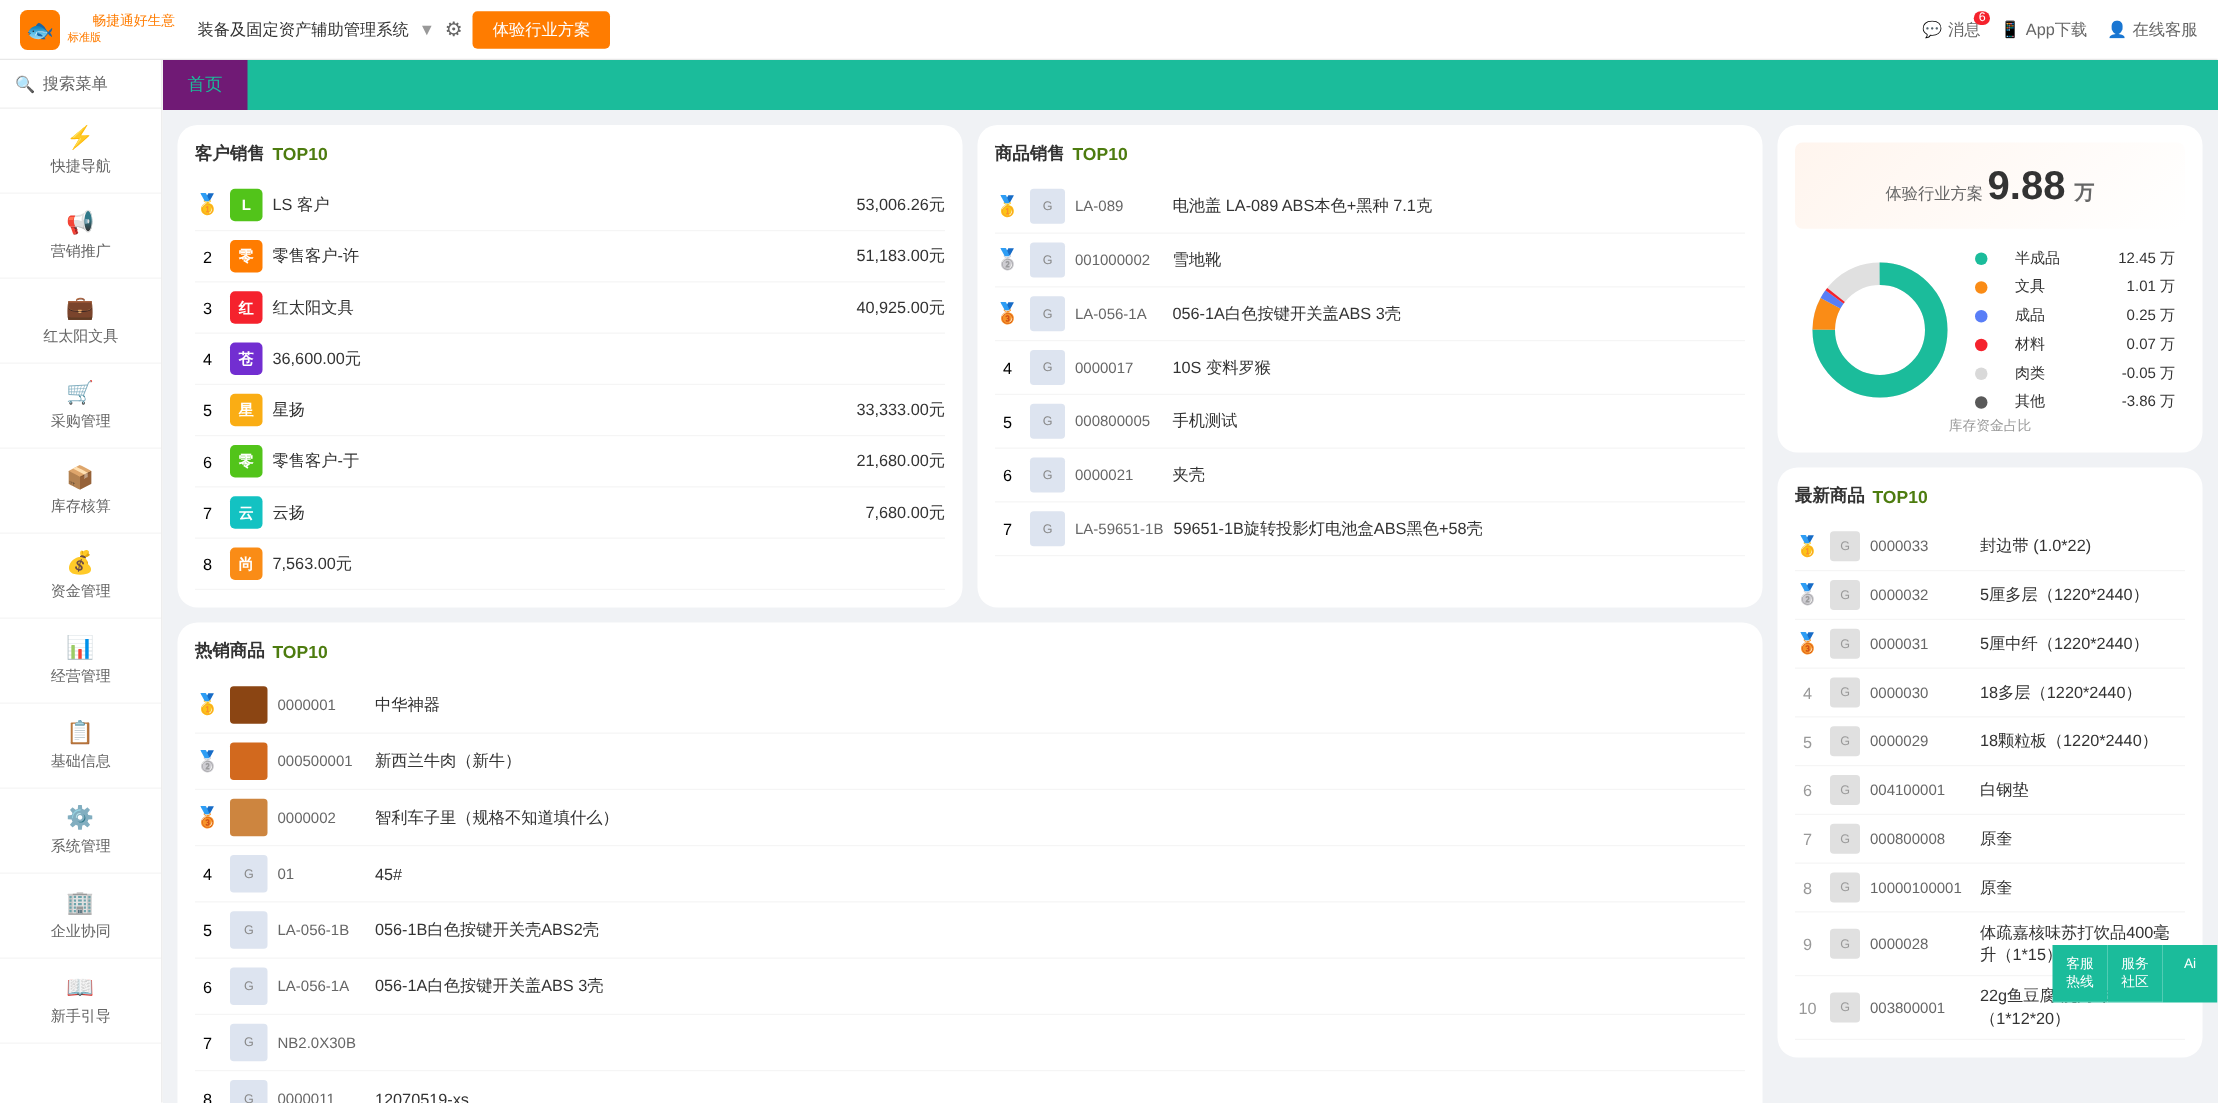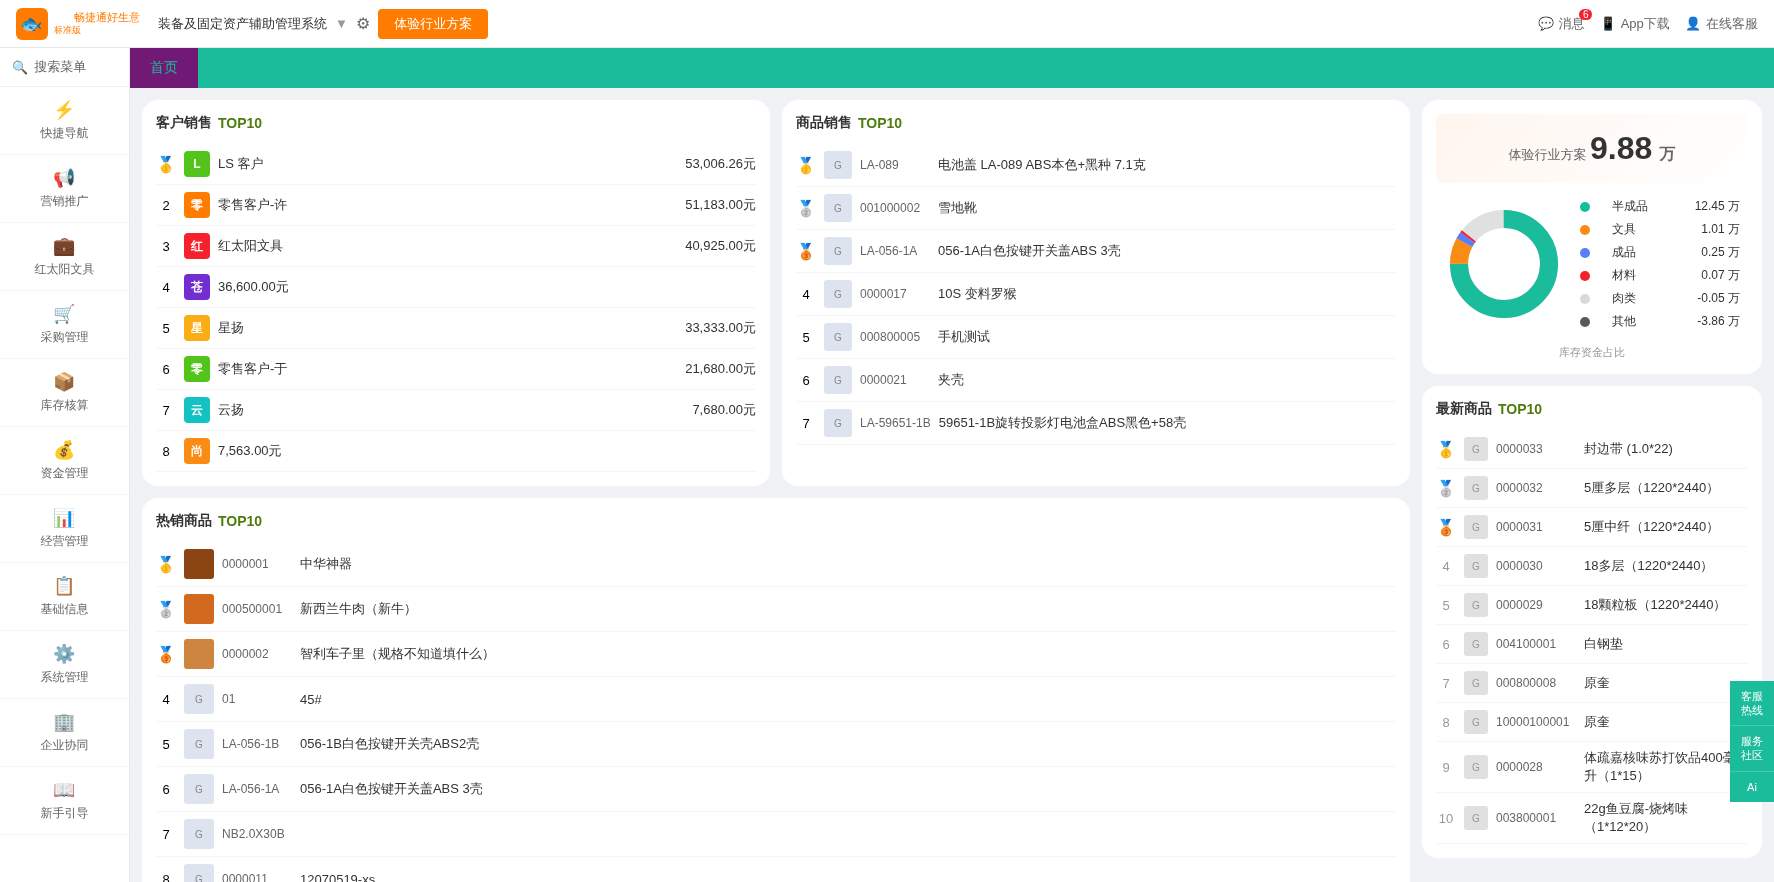--- a/index.html
+++ b/index.html
@@ -218,21 +218,21 @@
       display: flex; align-items: center; gap: 6px;
       padding: 3px 0;
       font-size: 12px;
     }
     .legend-dot {
       width: 10px; height: 10px;
       border-radius: 50%; flex-shrink: 0;
     }
     .legend-name { color: #333; flex: 1; margin-left: 16px; }
     .legend-value { color: #333; font-weight: 500; }
-    .inventory-label { text-align: center; font-size: 11px; color: #999; margin-top: 12px; }
+    .inventory-label { text-align: center; font-size: 11px; color: #999; margin-top: 0; }
 
     
     .new-product-row {
       display: flex; align-items: center;
       padding: 7px 0;
       border-bottom: 1px solid #f5f5f5;
       gap: 8px;
     }
     .np-rank { width: 20px; text-align: center; color: #999; font-size: 13px; }
     .np-thumb {
@@ -247,21 +247,21 @@
     .np-name { flex: 1; color: #333; font-size: 13px; }
 
     
     ::-webkit-scrollbar { width: 4px; }
     ::-webkit-scrollbar-thumb { background: #ccc; border-radius: 2px; }
 
     
     .float-buttons {
       position: fixed;
       right: 0; bottom: 80px;
-      display: flex; flex-direction: column;
+      display: flex; 
       z-index: 200;
       padding-left: 44px;
     }
     .float-btn {
       width: 44px;
       background: #1bbc9b;
       color: #fff;
       text-align: center;
       padding: 8px 4px;
       font-size: 11px;

